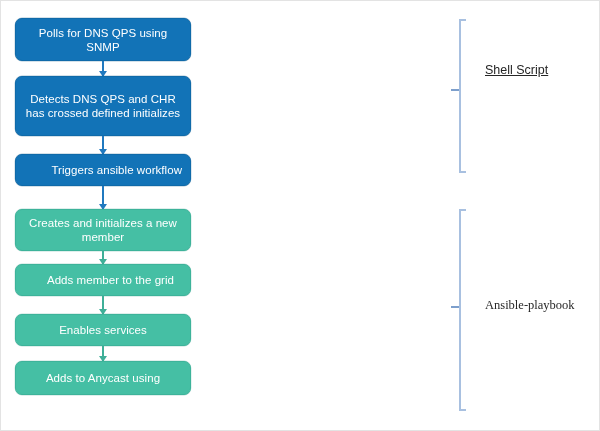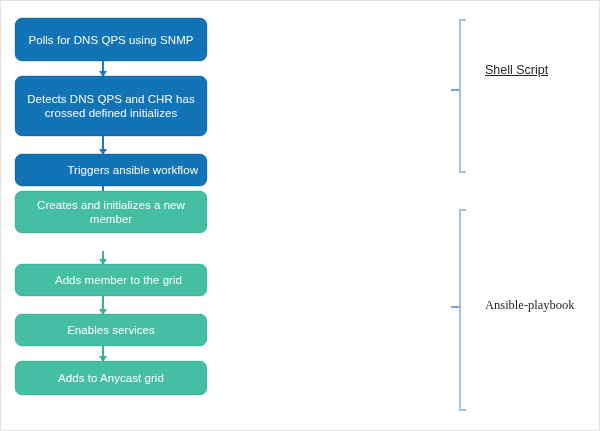--- a/index.html
+++ b/index.html
@@ -15,21 +15,21 @@
     border: 1px solid #e3e3e3;
     box-sizing: border-box;
     overflow: hidden;
     font-family: "Liberation Sans", sans-serif;
   }
 
   
   .node {
     position: absolute;
     left: 14px;
-    width: 192px;
+    width: 176px;
     box-sizing: border-box;
     display: flex;
     align-items: center;
     justify-content: center;
     text-align: center;
     border-radius: 7px;
     color: #ffffff;
     font-size: 11.5px;
     line-height: 14px;
     letter-spacing: 0.05px;
@@ -138,21 +138,21 @@
 
   <div class="node blue" style="top:153px;height:32px;justify-content:flex-end;">
     <span>Triggers ansible workflow</span>
   </div>
 
   <div class="connector blue" style="top:185px;height:23px;">
     <span class="shaft"></span>
     <span class="head"></span>
   </div>
 
-  <div class="node teal" style="top:190px;height:42px;">
+  <div class="node teal" style="top:208px;height:42px;">
     <span>Creates and initializes a new member</span>
   </div>
 
   <div class="connector teal" style="top:250px;height:13px;">
     <span class="shaft"></span>
     <span class="head"></span>
   </div>
 
   <div class="node teal" style="top:263px;height:32px;padding-left:23px;">
     <span>Adds member to the grid</span>
@@ -166,21 +166,21 @@
   <div class="node teal" style="top:313px;height:32px;">
     <span>Enables services</span>
   </div>
 
   <div class="connector teal" style="top:345px;height:15px;">
     <span class="shaft"></span>
     <span class="head"></span>
   </div>
 
   <div class="node teal" style="top:360px;height:34px;">
-    <span>Adds to Anycast grid</span>
+    <span>Adds to Anycast using</span>
   </div>
 
   <div class="bracket" style="top:18px;height:154px;">
     <span class="spine"></span>
     <span class="cap top"></span>
     <span class="cap bottom"></span>
     <span class="tick" style="top:70px;"></span>
   </div>
   <div class="group-label" style="top:62px;text-decoration:underline;">Shell Script</div>
 

